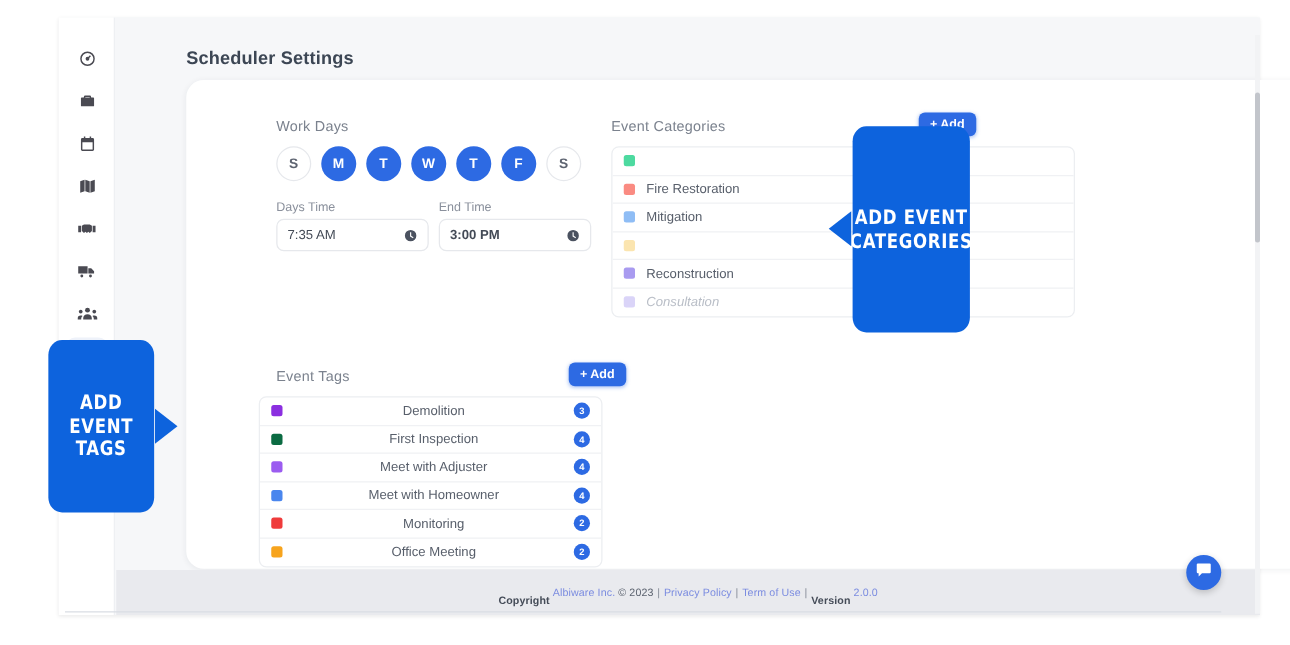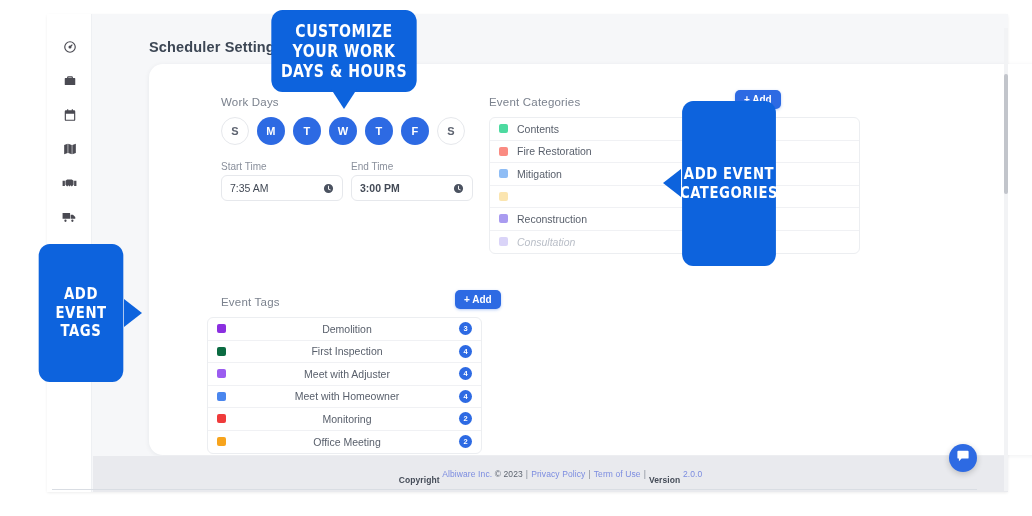--- a/index.html
+++ b/index.html
@@ -278,21 +278,21 @@
         <div class="daypills">
           <div class="daypill off">S</div>
           <div class="daypill on">M</div>
           <div class="daypill on">T</div>
           <div class="daypill on">W</div>
           <div class="daypill on">T</div>
           <div class="daypill on">F</div>
           <div class="daypill off">S</div>
         </div>
 
-        <div class="field-label" style="left:72px; top:97px;">Start Time</div>
+        <div class="field-label" style="left:72px; top:97px;">Days Time</div>
         <div class="time-field" style="left:72px; top:111px;">
           <span class="val">7:35 AM</span>
           <span class="clk">
             <svg width="11" height="11" viewBox="0 0 24 24" fill="currentColor">
               <path d="M12 2a10 10 0 1 0 0 20 10 10 0 0 0 0-20zm1 10.4l4 2.4-.9 1.6-5.1-3V6h2v6.4z"></path>
             </svg>
           </span>
         </div>
 
         <div class="field-label" style="left:202px; top:97px;">End Time</div>
@@ -305,21 +305,20 @@
           </span>
         </div>
 
         <div class="sec-title" style="left:340px; top:32px;">Event Categories</div>
 
         <div class="add-btn" style="left:586px; top:26px;">+ Add</div>
 
         <div class="listbox" style="left:340px; top:53px; width:371px;">
           <div class="listrow">
             <span class="swatch" style="background:#4ddaa0"></span>
-            <span class="rowlabel">Contents</span>
           </div>
           <div class="listrow">
             <span class="swatch" style="background:#fa8b82"></span>
             <span class="rowlabel">Fire Restoration</span>
           </div>
           <div class="listrow">
             <span class="swatch" style="background:#8fbdf5"></span>
             <span class="rowlabel">Mitigation</span>
           </div>
           <div class="listrow">
@@ -387,34 +386,28 @@
   <div class="scroll-thumb"></div>
 
   <div class="chat-fab">
     <span>
       <svg width="14" height="14" viewBox="0 0 24 24" fill="#ffffff">
         <path d="M4 3h16a1.6 1.6 0 0 1 1.6 1.6v10.2A1.6 1.6 0 0 1 20 16.4H9.6L5 21v-4.6H4a1.6 1.6 0 0 1-1.6-1.6V4.6A1.6 1.6 0 0 1 4 3z"></path>
       </svg>
     </span>
   </div>
 
-  <div style="position:absolute; left:265px; top:10px; width:158px; height:90px;">
-    <div class="callout" style="left:0; top:0; width:158px; height:82px; position:absolute;">
-      <span class="ctext" style="font-size:17px;">CUSTOMIZE YOUR WORK DAYS &amp; HOURS</span>
-    </div>
-    <div class="ptr ptr-down" style="left:66px; top:79px;"></div>
-  </div>
 
   <div style="position:absolute; left:660px; top:101px; width:120px; height:165px;">
     <div class="callout" style="left:18px; top:0; width:102px; height:165px; position:absolute;">
       <span class="ctext" style="font-size:16px;">ADD EVENT CATEGORIES</span>
     </div>
     <div class="ptr ptr-left" style="left:3px; top:68px;"></div>
   </div>
 
-  <div style="position:absolute; left:35px; top:244px; width:110px; height:138px;">
+  <div style="position:absolute; left:35px; top:272px; width:110px; height:138px;">
     <div class="callout" style="left:0; top:0; width:92px; height:138px; position:absolute;">
       <span class="ctext" style="font-size:16px;">ADD EVENT TAGS</span>
     </div>
     <div class="ptr ptr-right" style="left:89px; top:55px;"></div>
   </div>
 
 </div>
 
 </body></html>

